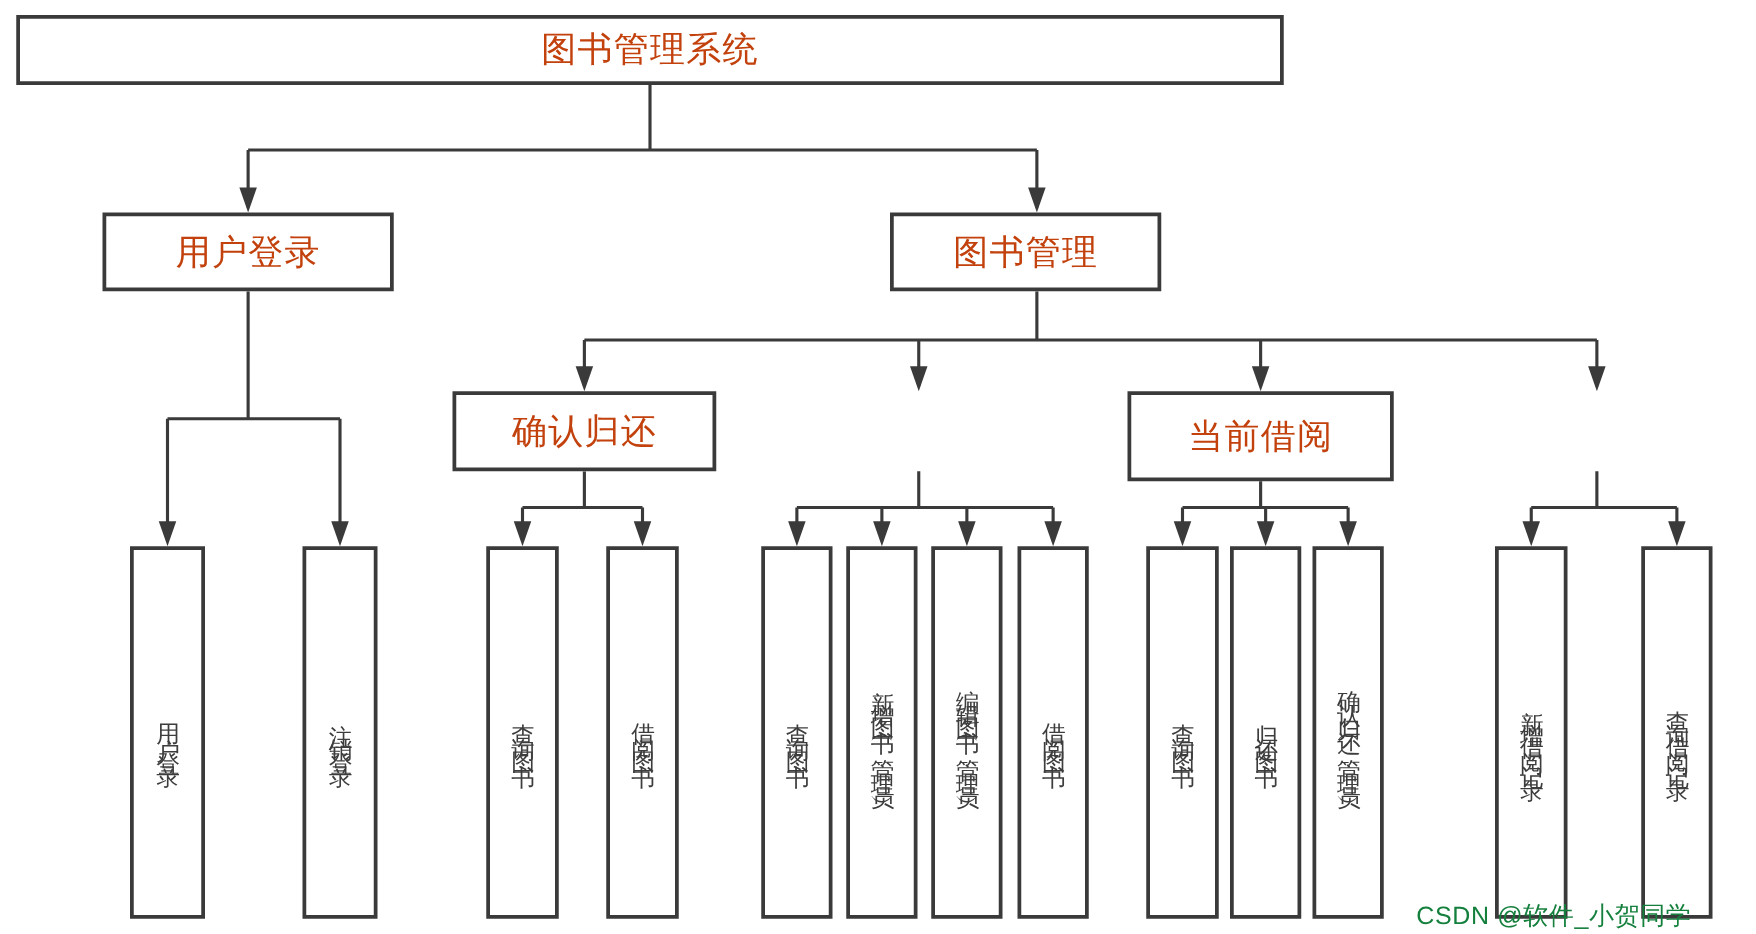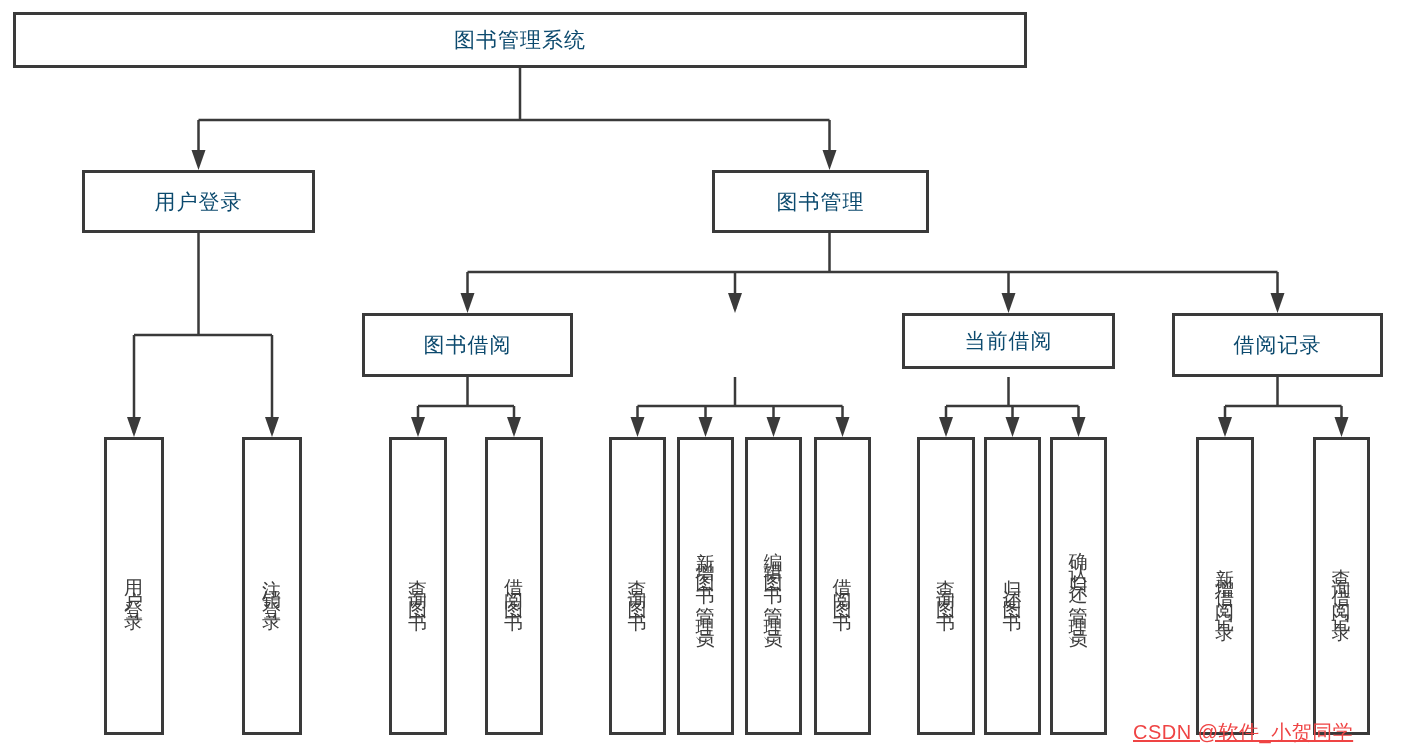--- a/index.html
+++ b/index.html
@@ -26,44 +26,43 @@
   .box {
     position: absolute;
     box-sizing: border-box;
     background: #ffffff;
     border: 3px solid #3a3a3a;
     display: flex;
     align-items: center;
     justify-content: center;
   }
   .hl {
-    font-size: 21px;
+    font-size: 28px;
     letter-spacing: 1px;
-    color: #0c4a6e;
+    color: #c2410c;
     white-space: nowrap;
   }
   .vl {
     writing-mode: vertical-rl;
     text-orientation: mixed;
     font-size: 19px;
     line-height: 1;
     letter-spacing: 11px;
     color: #3d3d3d;
     white-space: nowrap;
   }
   .watermark {
     position: absolute;
     left: 1133px;
     top: 719px;
     font-size: 20px;
     letter-spacing: 0.5px;
-    color: #ef4444;
+    color: #15803d;
     z-index: 5;
     white-space: nowrap;
-    text-decoration: underline;
   }
 </style>
 </head>
 <body>
 
 <div class="canvas">
 
   <svg class="wires" viewBox="0 0 1405 747" aria-hidden="true">
     <path d="
       M520 68 V120 M198.5 120 H829.5 M198.5 120 V166 M829.5 120 V166
@@ -101,27 +100,24 @@
   </div>
 
   <div class="box" style="left:82px;top:170px;width:233px;height:63px">
     <span class="hl">用户登录</span>
   </div>
   <div class="box" style="left:712px;top:170px;width:217px;height:63px">
     <span class="hl">图书管理</span>
   </div>
 
   <div class="box" style="left:362px;top:313px;width:211px;height:64px">
-    <span class="hl">图书借阅</span>
+    <span class="hl">确认归还</span>
   </div>
-  <div class="box" style="left:902px;top:313px;width:213px;height:56px">
+  <div class="box" style="left:902px;top:313px;width:213px;height:72px">
     <span class="hl">当前借阅</span>
-  </div>
-  <div class="box" style="left:1172px;top:313px;width:211px;height:64px">
-    <span class="hl">借阅记录</span>
   </div>
 
   <div class="box" style="left:104px;top:437px;width:60px;height:298px">
     <span class="vl">用户登录</span>
   </div>
   <div class="box" style="left:242px;top:437px;width:60px;height:298px">
     <span class="vl">注销登录</span>
   </div>
 
   <div class="box" style="left:389px;top:437px;width:58px;height:298px">

